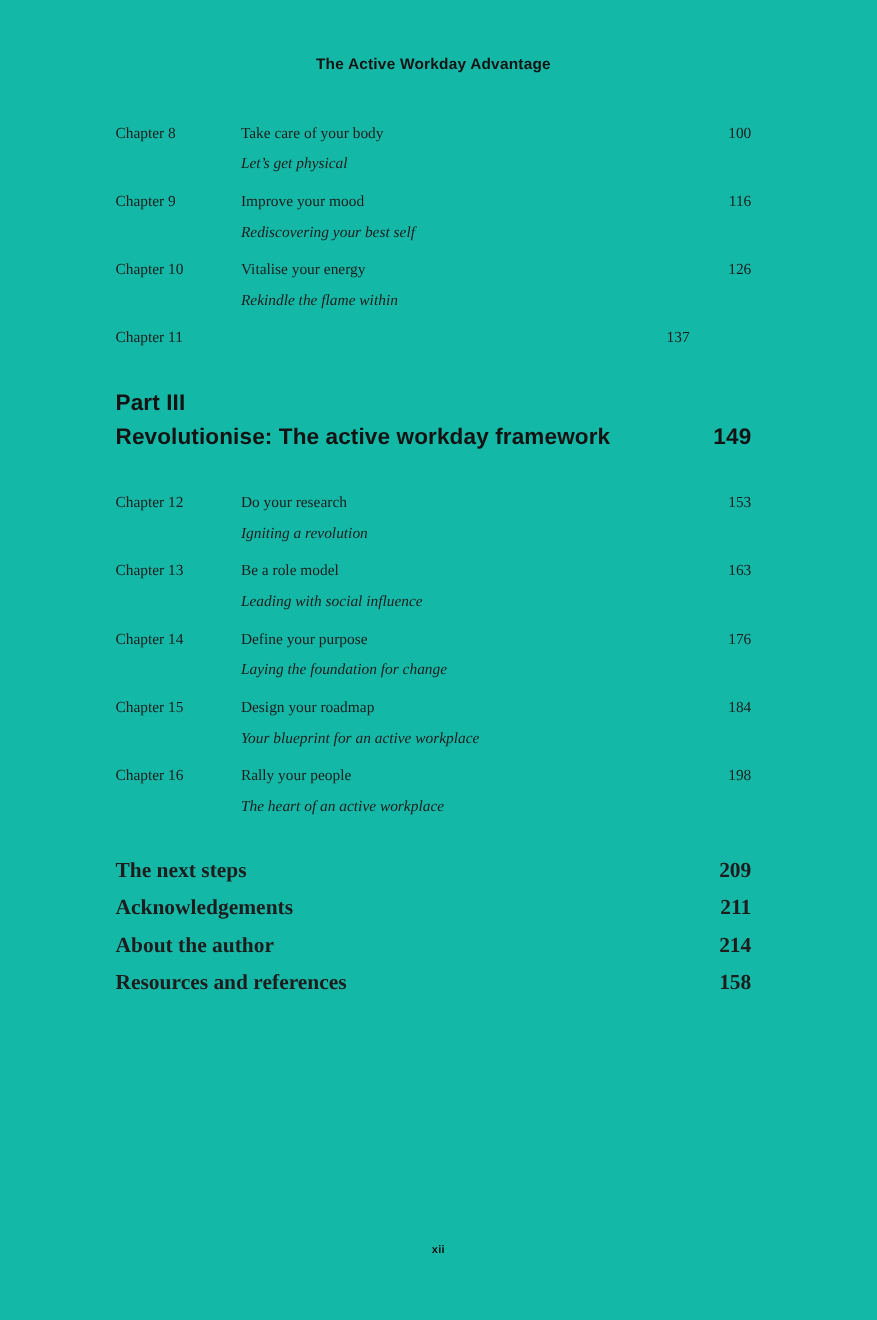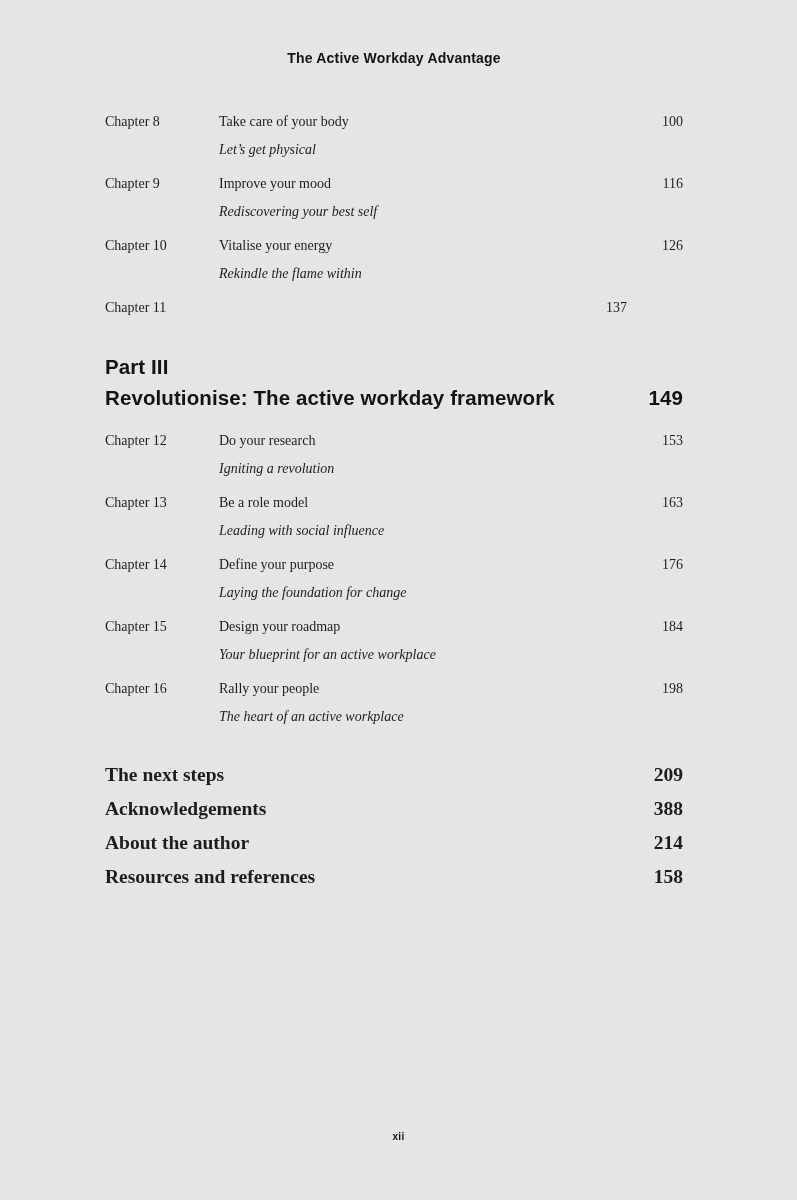--- a/index.html
+++ b/index.html
@@ -11,21 +11,21 @@
     width: 797px;
     height: 1200px;
     font-family: "Liberation Serif", serif;
     color: #1e1c1d;
     overflow: hidden;
   }
   .page {
     position: relative;
     width: 797px;
     height: 1200px;
-    background: #e5e5e5;
+    background: #14b8a6;
     box-sizing: border-box;
   }
   .running-head {
     position: absolute;
     top: 50px;
     left: 105px;
     width: 578px;
     text-align: center;
     font-family: "Liberation Sans", sans-serif;
     font-weight: 700;
@@ -50,21 +50,21 @@
   .ch-title { display: block; }
   .ch-sub {
     display: block;
     font-style: italic;
   }
   .ch-page {
     text-align: right;
     align-self: start;
   }
   .part-heading {
-    margin: 29px 0 14px 0;
+    margin: 29px 0 31px 0;
     font-family: "Liberation Sans", sans-serif;
     font-weight: 700;
     font-size: 20.5px;
     line-height: 31px;
     color: #141213;
     letter-spacing: 0.1px;
   }
   .part-kicker { display: block; }
   .part-title-row {
     display: flex;
@@ -187,21 +187,21 @@
       </div>
     </section>
 
     <section class="back-matter">
       <div class="bm-row">
         <span>The next steps</span>
         <span>209</span>
       </div>
       <div class="bm-row">
         <span>Acknowledgements</span>
-        <span>388</span>
+        <span>211</span>
       </div>
       <div class="bm-row">
         <span>About the author</span>
         <span>214</span>
       </div>
       <div class="bm-row">
         <span>Resources and references</span>
         <span>158</span>
       </div>
     </section>

